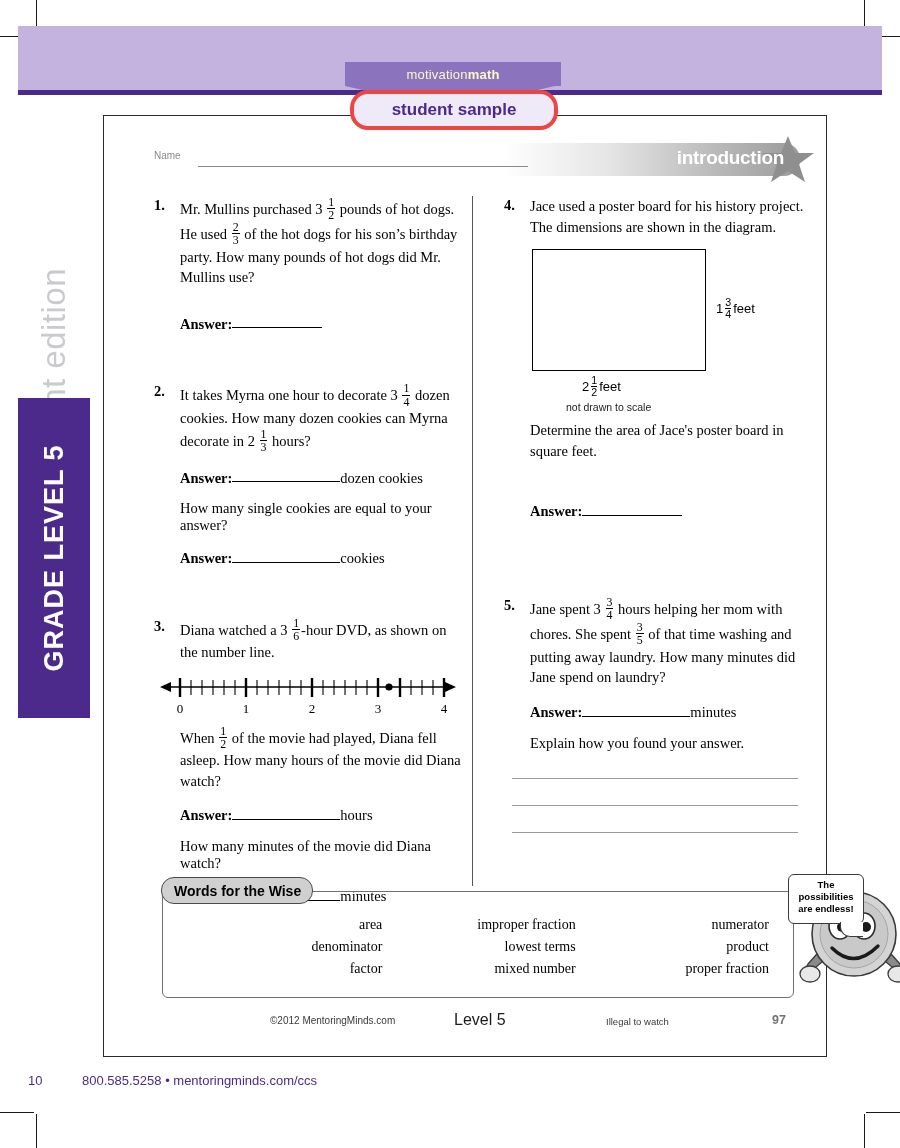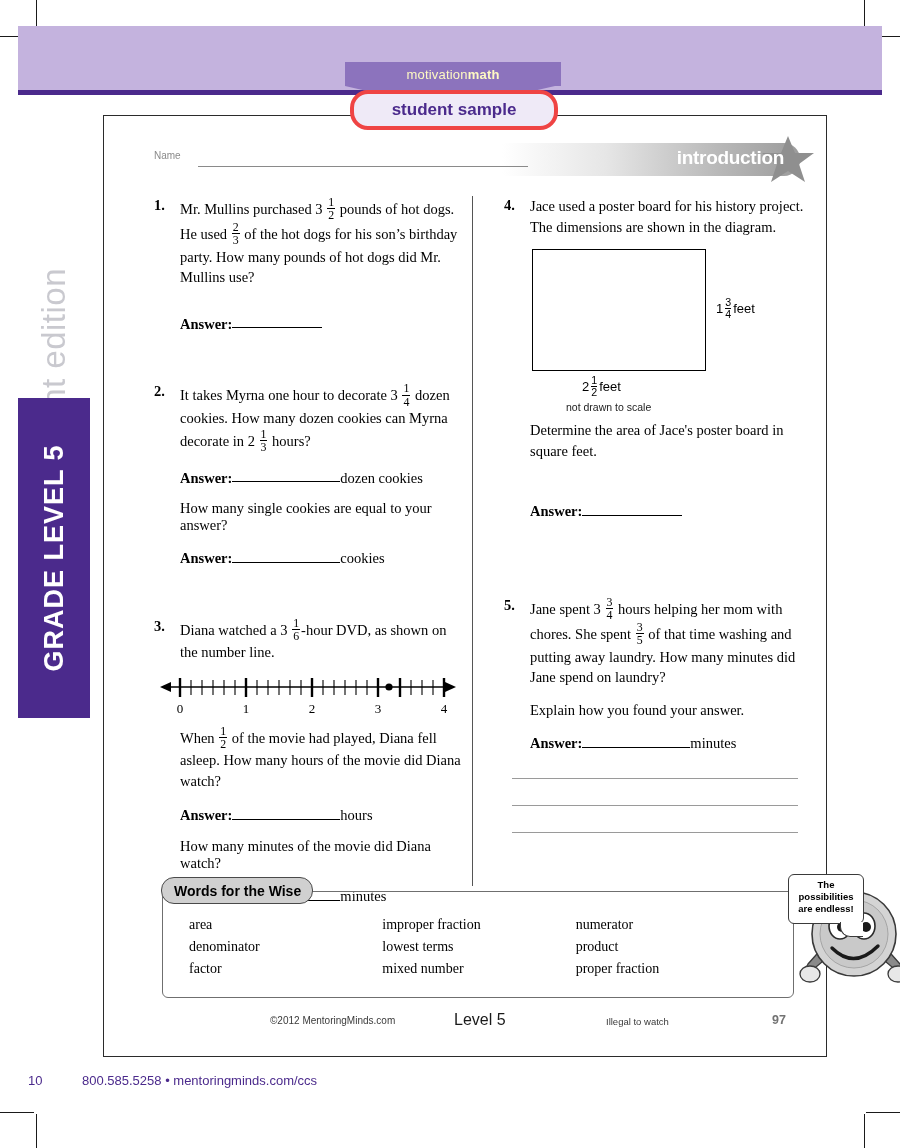--- a/index.html
+++ b/index.html
@@ -184,21 +184,21 @@
     position:absolute;left:-2px;top:-15px;width:152px;height:27px;
     background:#d0d0d0;border:1.4px solid #4a4a4a;border-radius:13px;
     display:flex;align-items:center;padding-left:12px;box-sizing:border-box;
     font-family:"Liberation Sans", sans-serif;font-size:14px;font-weight:bold;color:#000;
   }
   #wftw-cols{
     position:absolute;left:26px;top:22px;width:580px;
     display:flex;
   }
   .wftw-col{width:200px;}
-  .wftw-col div{font-size:14px;line-height:1.58;}
+  .wftw-col div{font-size:14px;line-height:1.58;text-align:right;}
 
   
   #mascot{position:absolute;left:625px;top:-18px;width:135px;height:120px;}
   #bubble{
     position:absolute;left:0px;top:0px;width:76px;height:50px;
     background:#fff;border:1.5px solid #3a3a3a;border-radius:6px;
     font-family:"Liberation Sans", sans-serif;font-size:9.5px;font-weight:bold;
     color:#000;text-align:center;line-height:1.25;padding-top:4px;box-sizing:border-box;
     z-index:3;
   }
@@ -407,24 +407,24 @@
 
     <div class="q">
       <div class="q-row">
         <div class="q-num">5.</div>
         <div class="q-body">
           Jane spent 3&nbsp;<span class="frac"><span class="n">3</span><span class="d">4</span></span> hours helping her mom with
           chores. She spent <span class="frac"><span class="n">3</span><span class="d">5</span></span> of that time washing and
           putting away laundry. How many minutes did Jane spend on laundry?
         </div>
       </div>
+      <div class="ans" style="padding-left:26px;">
+        <b>Answer:</b><span class="blank w2"></span><span>minutes</span>
+      </div>
       <div class="ans" style="padding-left:26px;font-weight:normal;">Explain how you found your answer.</div>
-      <div class="ans" style="padding-left:26px;">
-        <b>Answer:</b><span class="blank w2"></span><span>minutes</span>
-      </div>
       <div class="writeline"></div>
       <div class="writeline"></div>
       <div class="writeline"></div>
     </div>
   </div>
 
   <div id="wftw">
     <div id="wftw-tab">Words for the Wise</div>
     <div id="wftw-cols">
       <div class="wftw-col">

